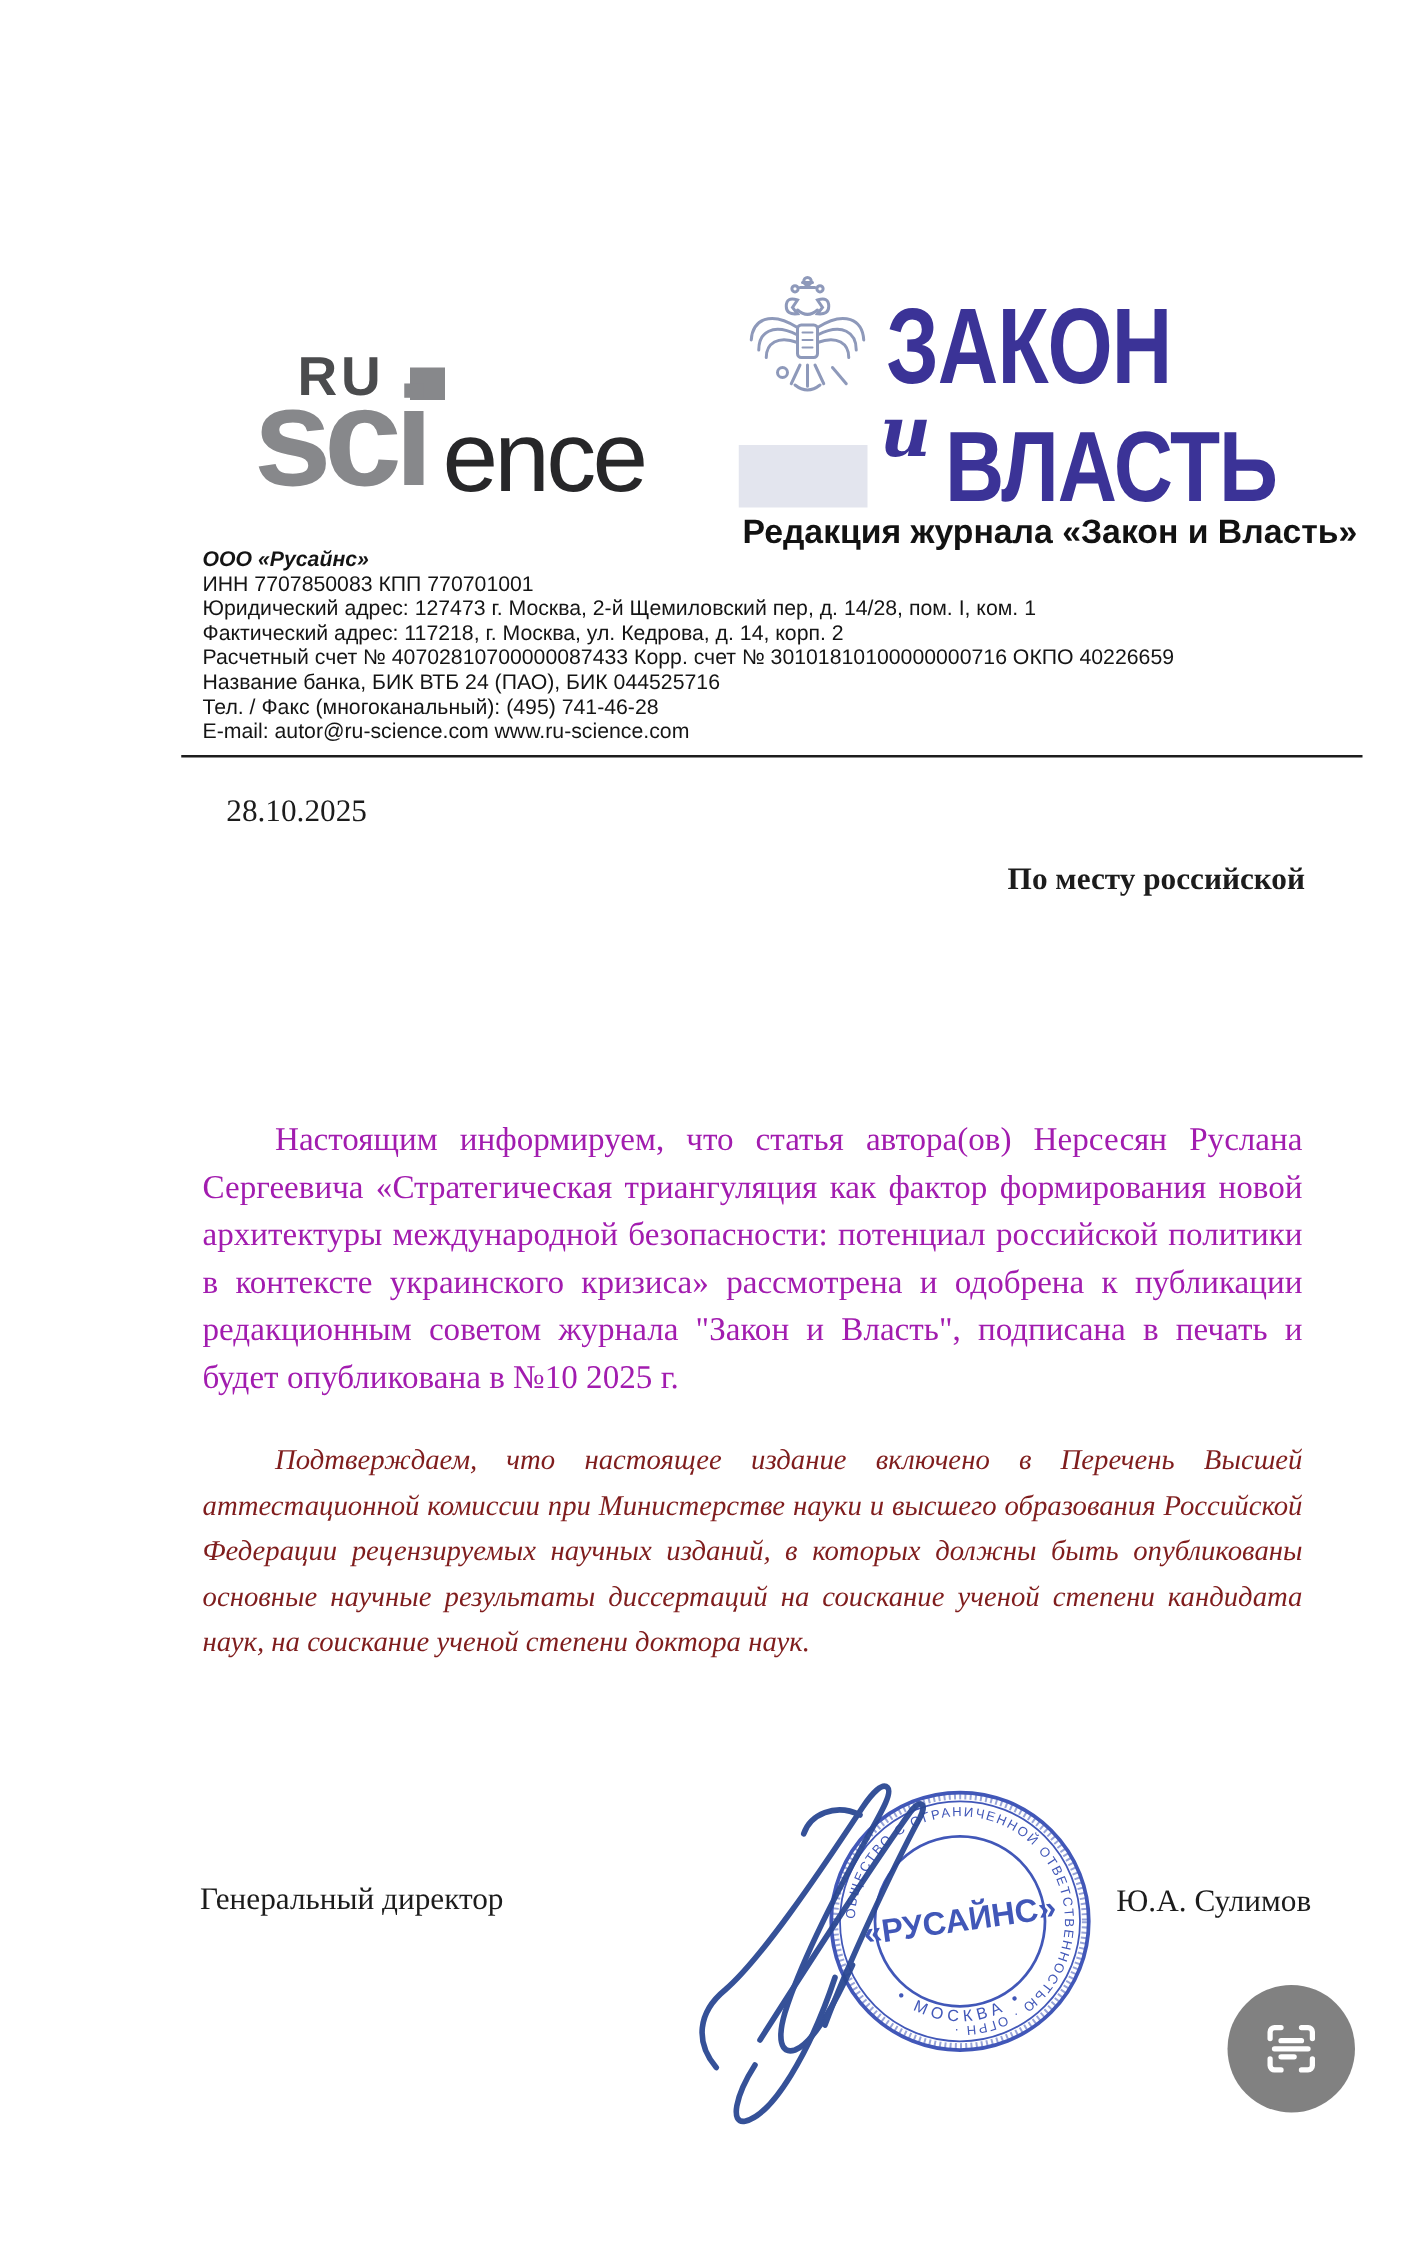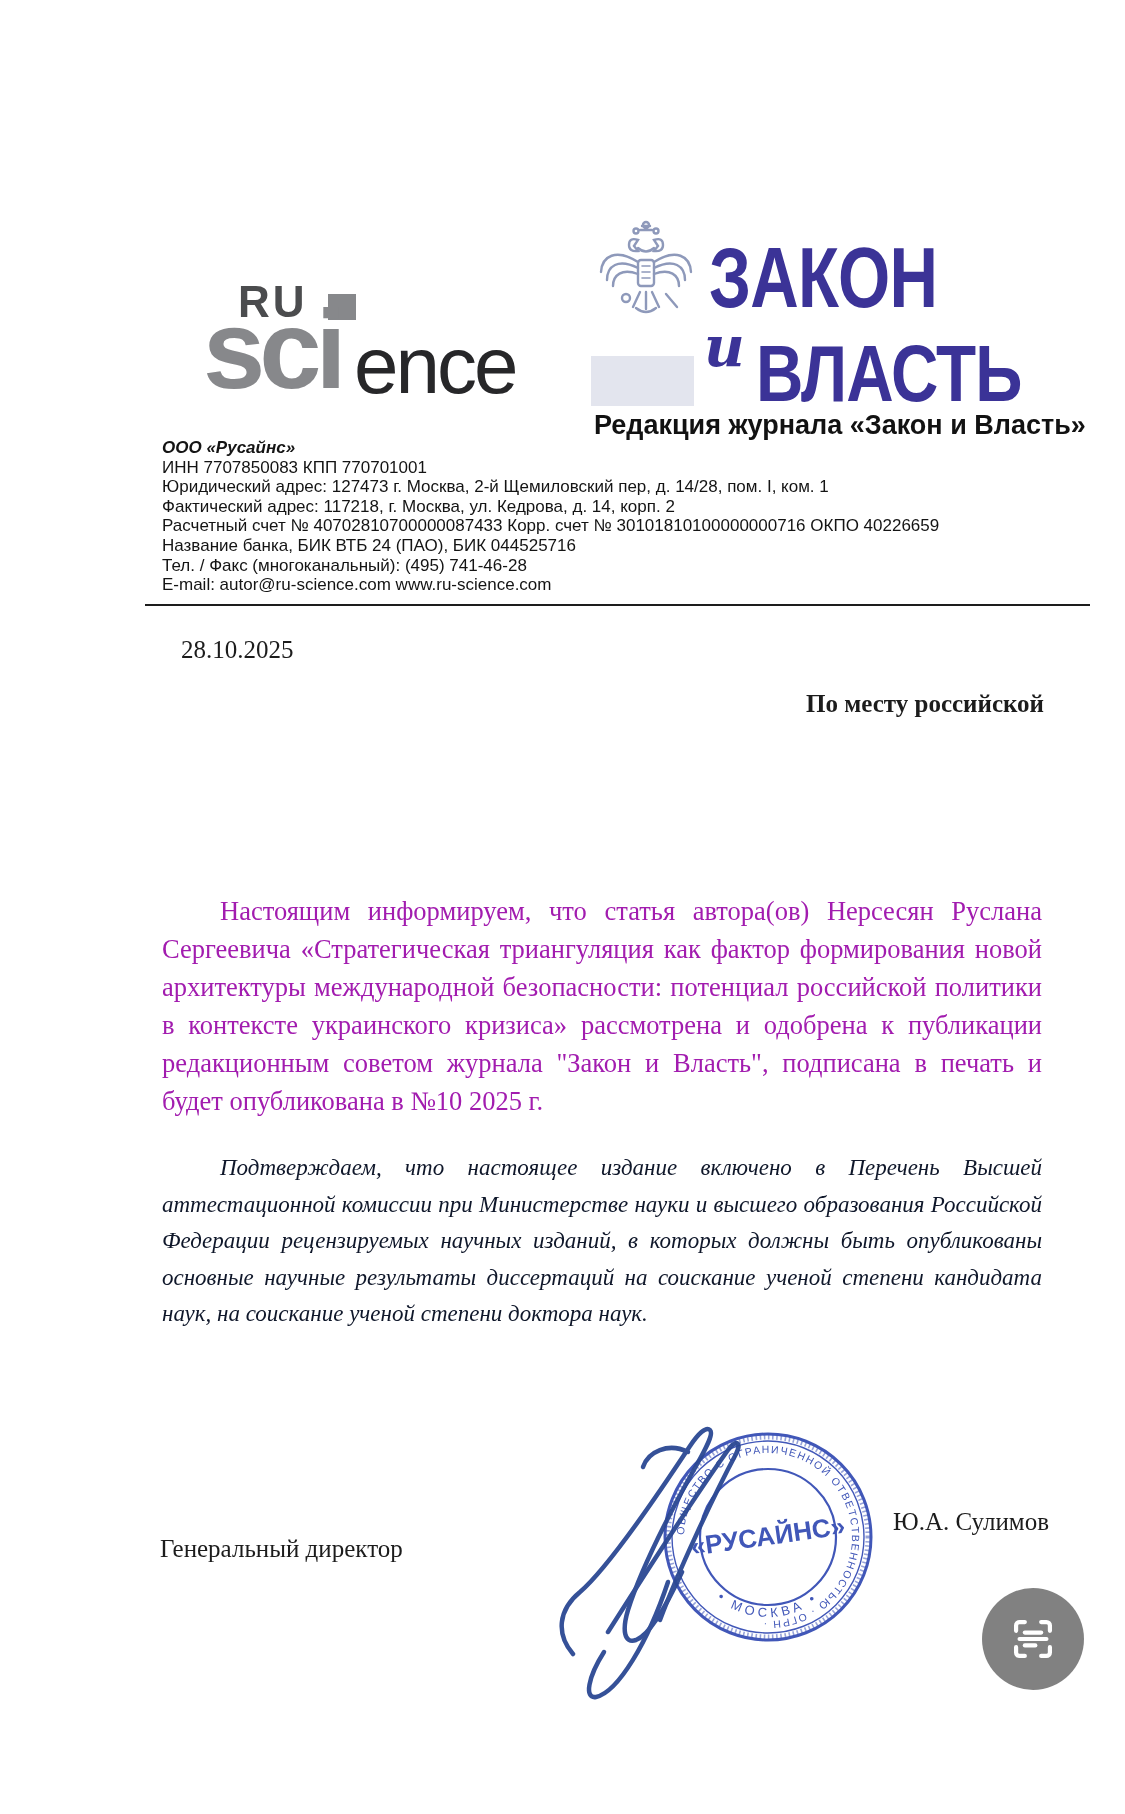--- a/index.html
+++ b/index.html
@@ -37,23 +37,23 @@
   .cinfo .b{font-weight:700;font-style:italic;}
 
   .rule{left:145px;top:604px;width:945px;height:2px;background:#1d1d1d;}
 
   .date{left:160px;top:636px;font-size:25px;margin-left:21px;}
   .recipient{left:162px;top:690px;width:882px;text-align:right;font-weight:700;font-size:25px;}
 
   .para1{left:162px;top:892px;width:880px;font-size:26.5px;line-height:38px;
          text-align:justify;text-indent:58px;color:#a21caf;}
   .para2{left:162px;top:1150px;width:880px;font-size:23px;line-height:36.5px;
-         text-align:justify;text-indent:58px;font-style:italic;color:#0f172a;}
+         text-align:justify;text-indent:58px;font-style:italic;color:#7f1d1d;}
 
-  .sig-title{left:160px;top:1506px;font-size:25px;margin-top:29px;}
+  .sig-title{left:160px;top:1506px;font-size:25px;}
   .sig-name{left:893px;top:1508px;font-size:25px;}
 
   .sigstamp{left:548px;top:1382px;width:340px;height:322px;}
 
   
   .scanbtn{left:982px;top:1588px;width:102px;height:102px;border-radius:50%;
            background:rgba(112,112,112,.88);display:flex;align-items:center;
            justify-content:center;cursor:pointer;border:none;}
 </style>
 </head>

